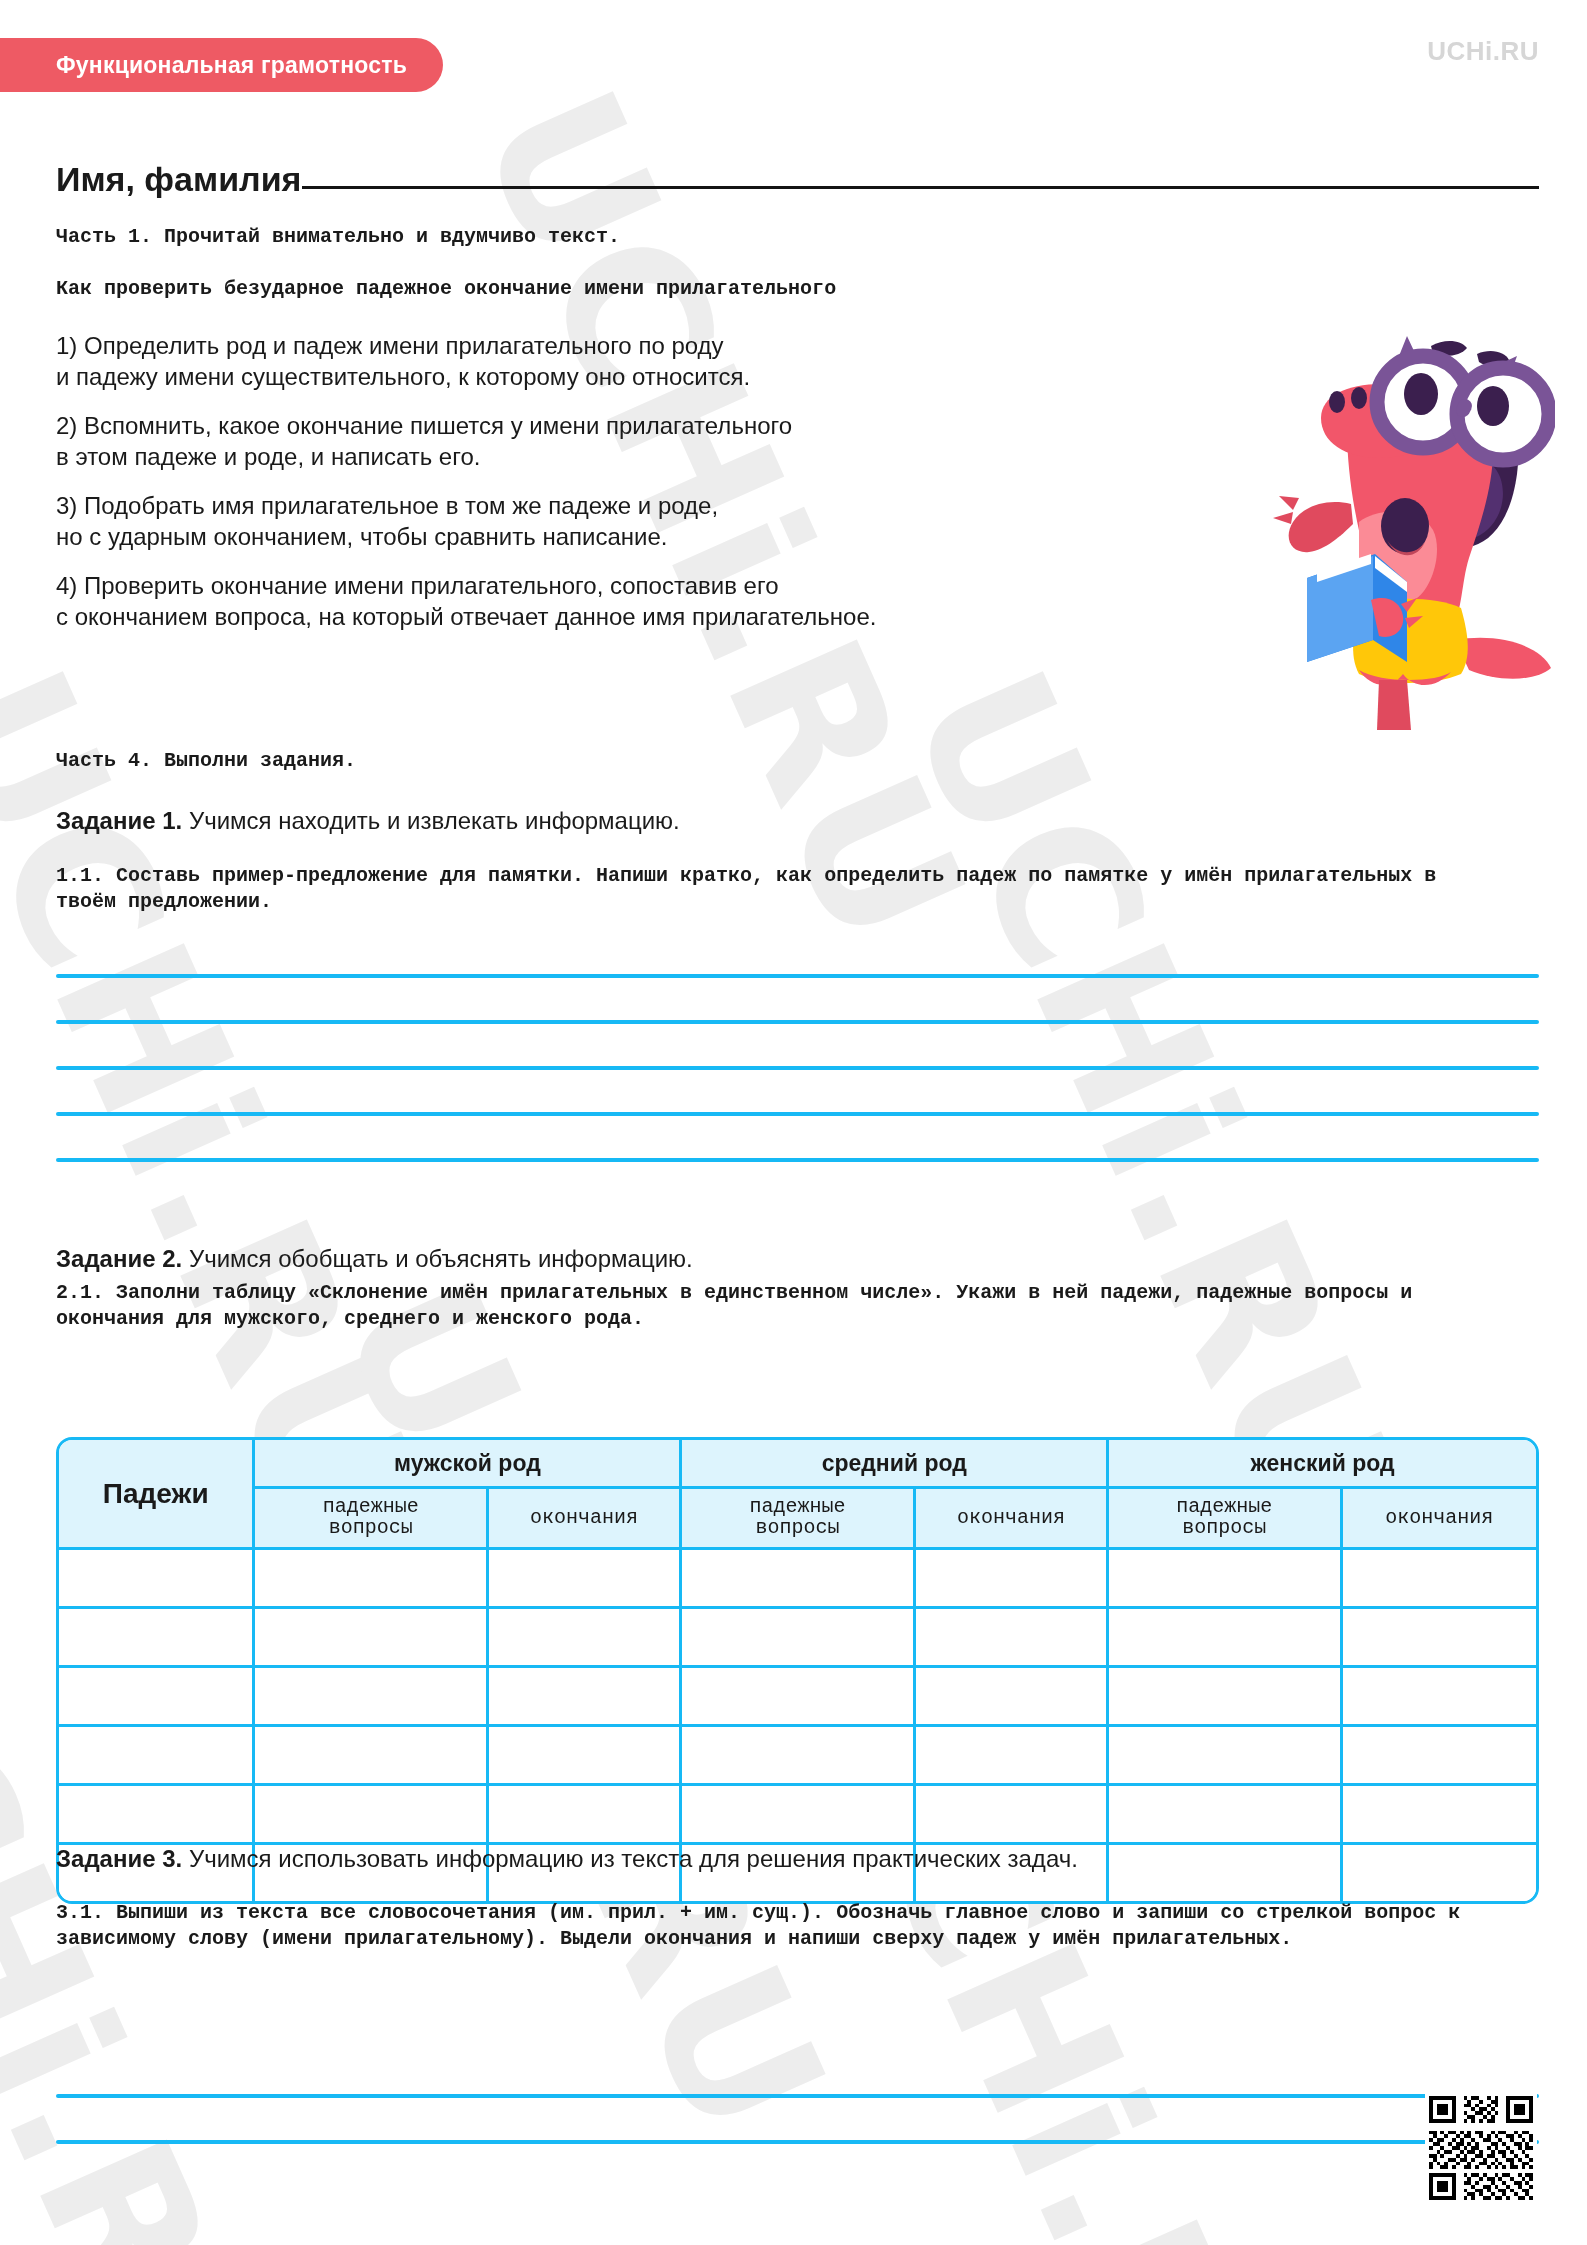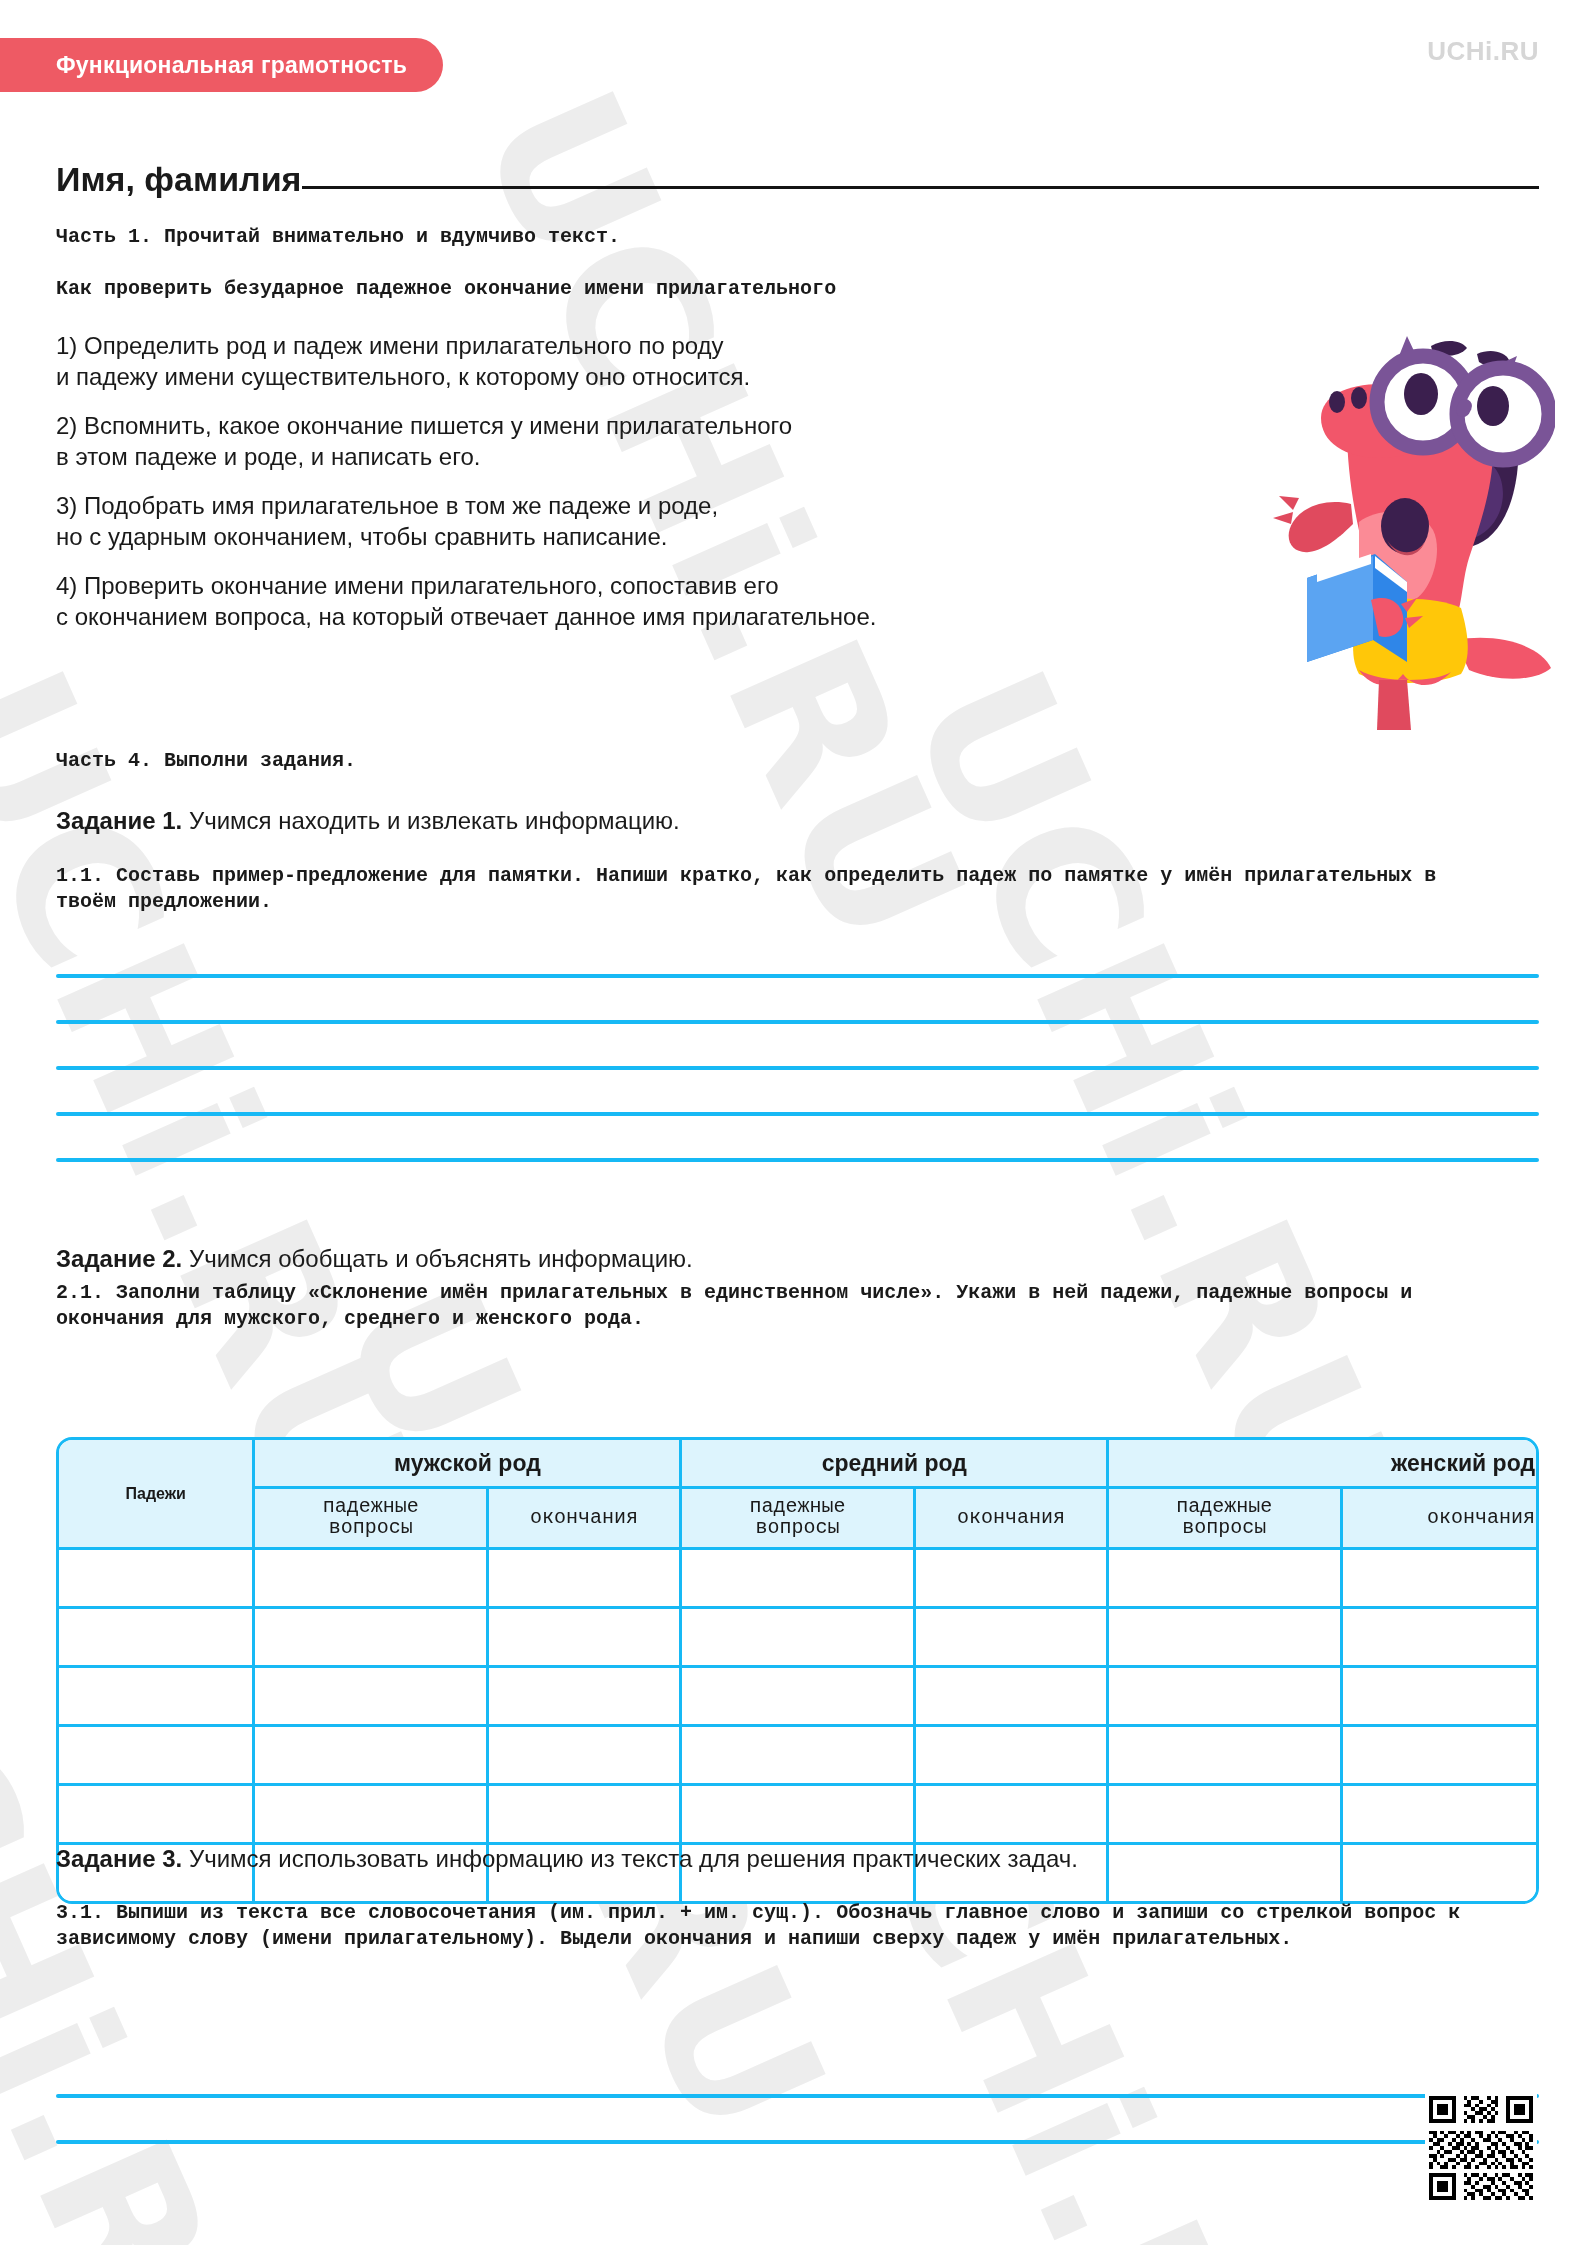--- a/index.html
+++ b/index.html
@@ -143,26 +143,26 @@
     overflow: hidden;
   }
   table.decl th,
   table.decl td {
     border-right: 3px solid #17b9f5;
     border-bottom: 3px solid #17b9f5;
     text-align: center;
     vertical-align: middle;
   }
   table.decl th:last-child,
-  table.decl td:last-child { border-right: none; text-align: right; }
+  table.decl td:last-child { border-right: none; }
   table.decl tr:last-child td { border-bottom: none; }
 
   thead th { background: #ddf4fd; }
   th.cases {
-    font-size: 16px;
+    font-size: 28px;
     font-weight: 700;
     width: 118px;
   }
   th.gender {
     font-size: 23px;
     font-weight: 700;
     height: 44px;
   }
   th.sub {
     font-size: 20px;

